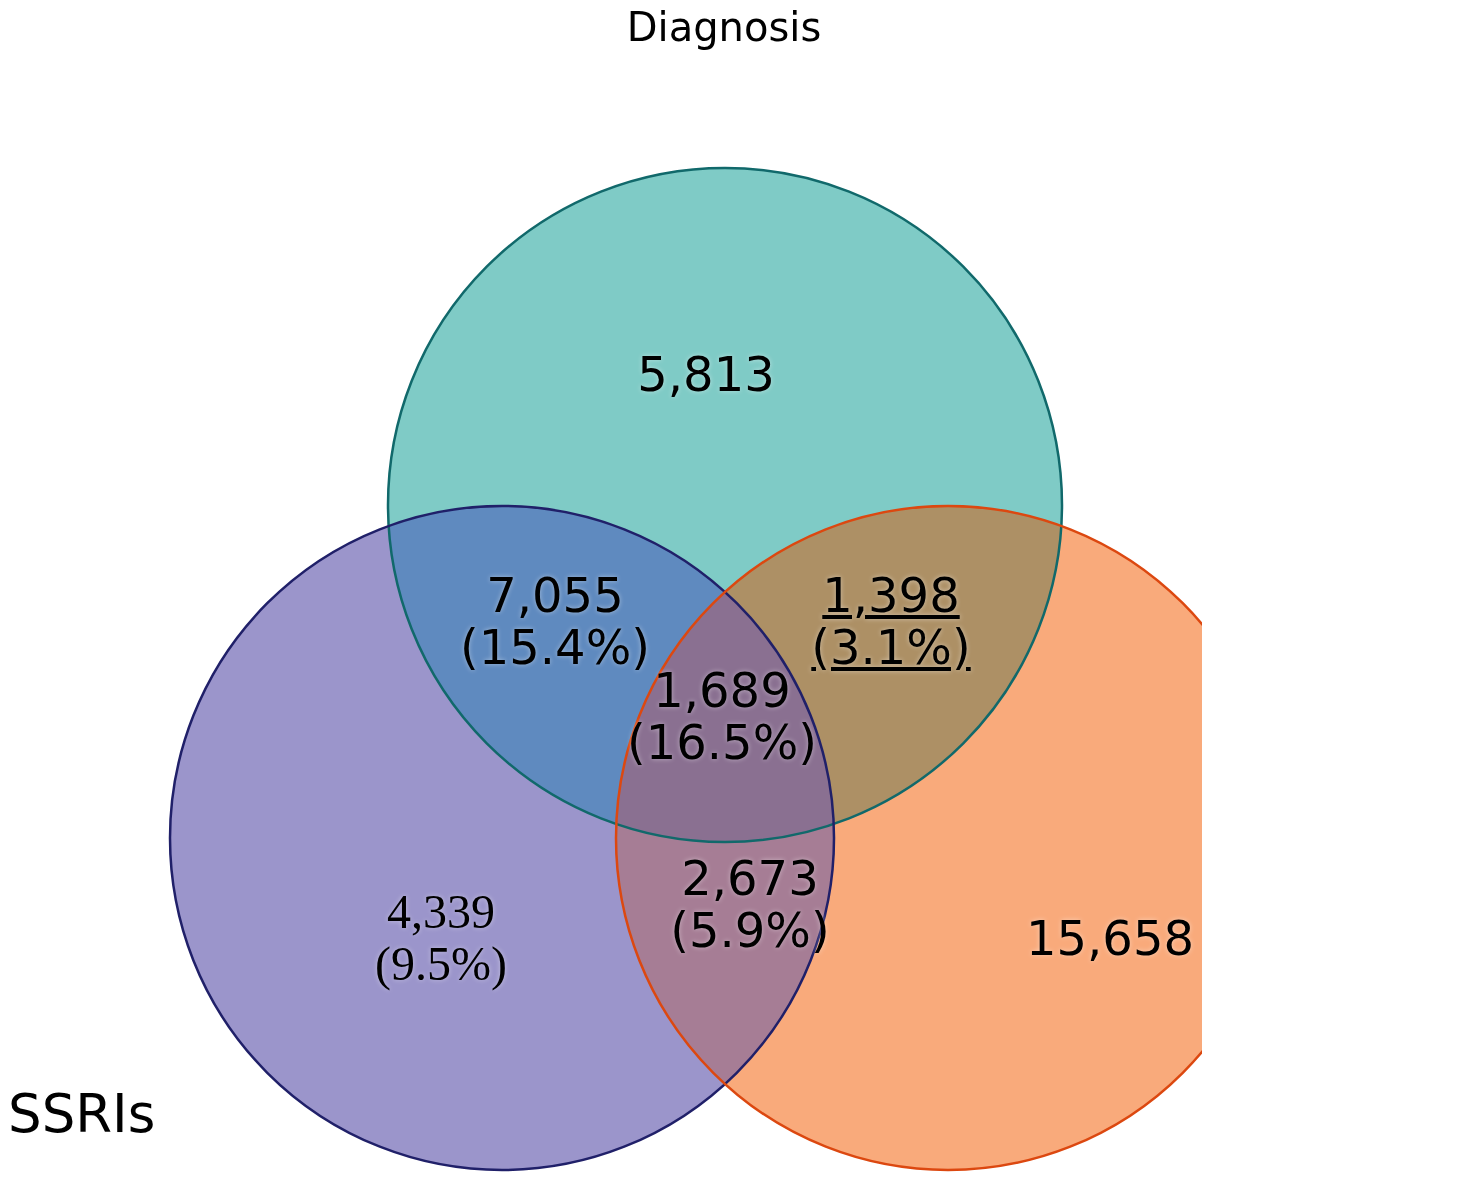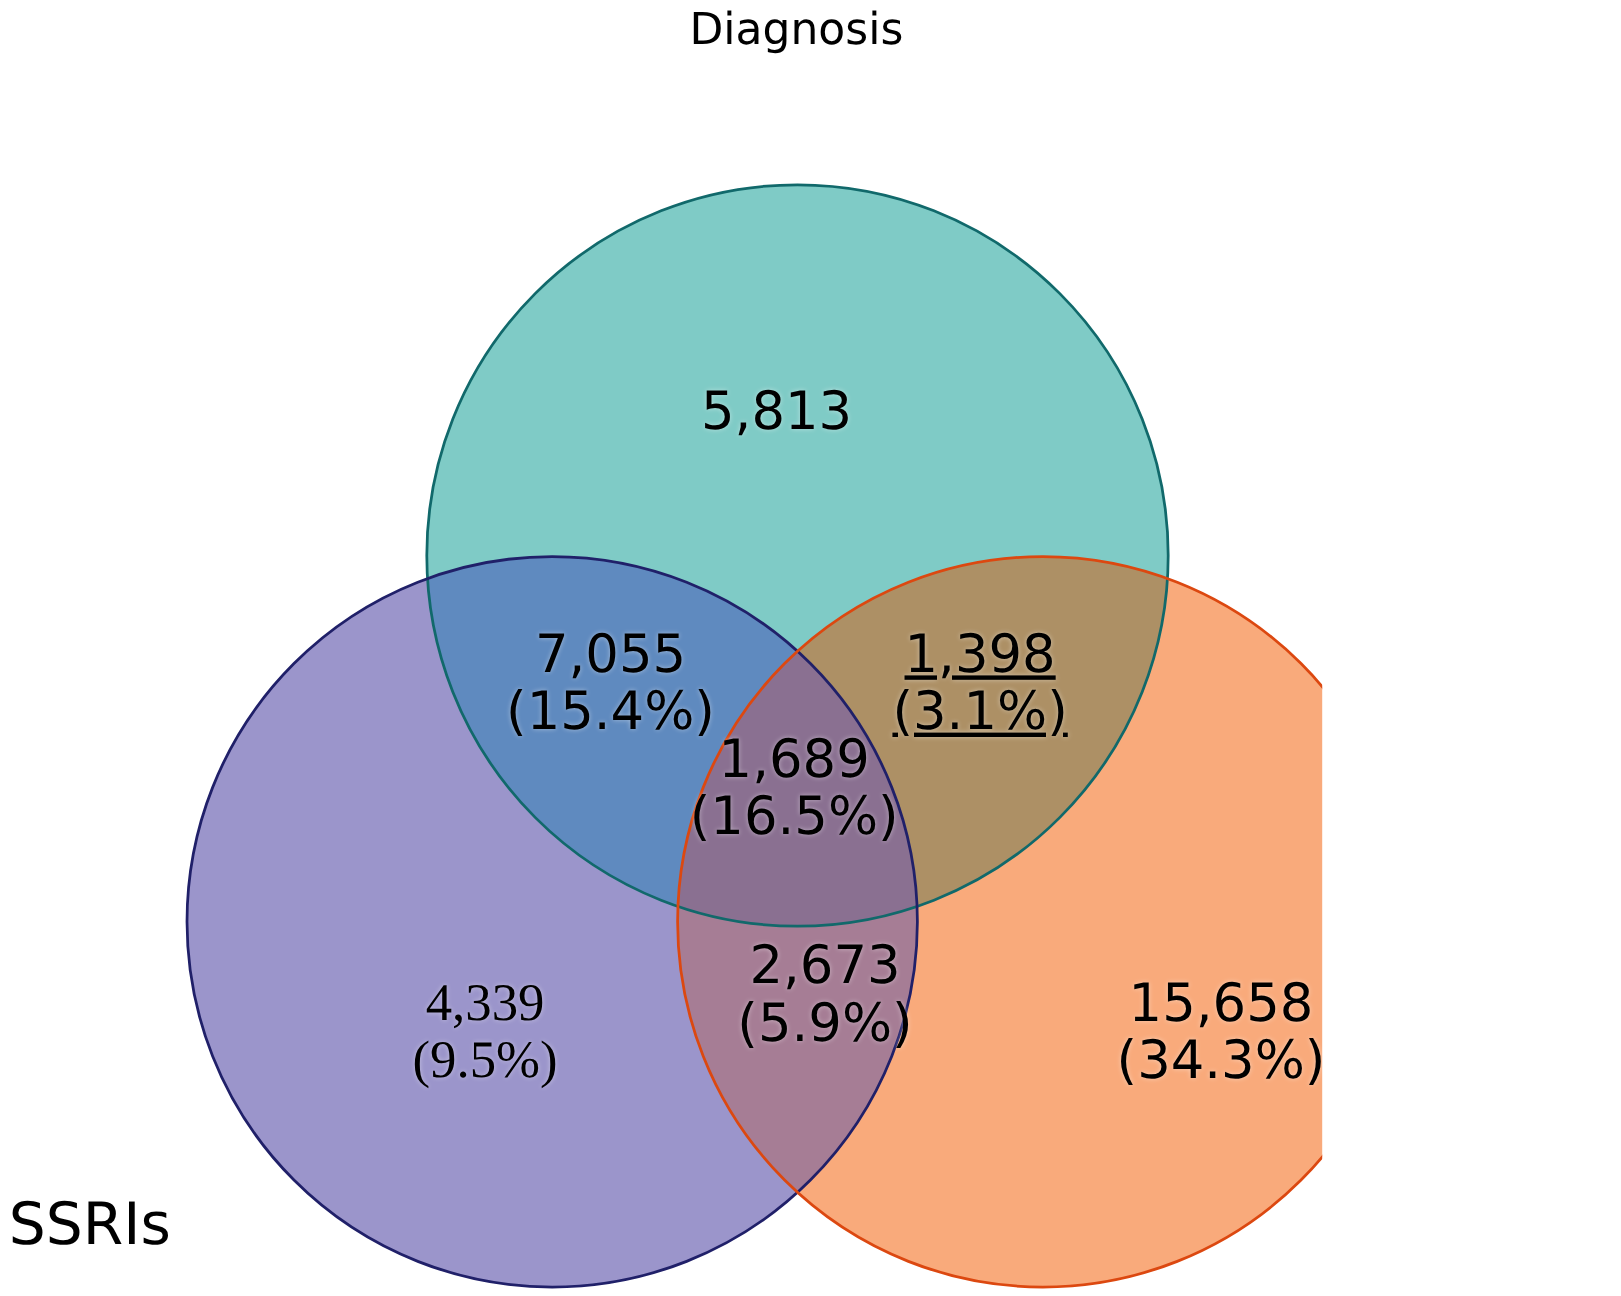--- a/index.html
+++ b/index.html
@@ -99,16 +99,15 @@
     <div>(5.9%)</div>
   </div>
 
   <div class="region-label" style="left:441px; top:938px;font-family:Liberation Serif, serif;">
     <div>4,339</div>
     <div>(9.5%)</div>
   </div>
 
   <div class="region-label" style="left:1082px; top:938px;margin-left:28px;">
     <div>15,658</div>
-    <div>(34.3%)</div>
   </div>
 
 </div>
 
 </body></html>

